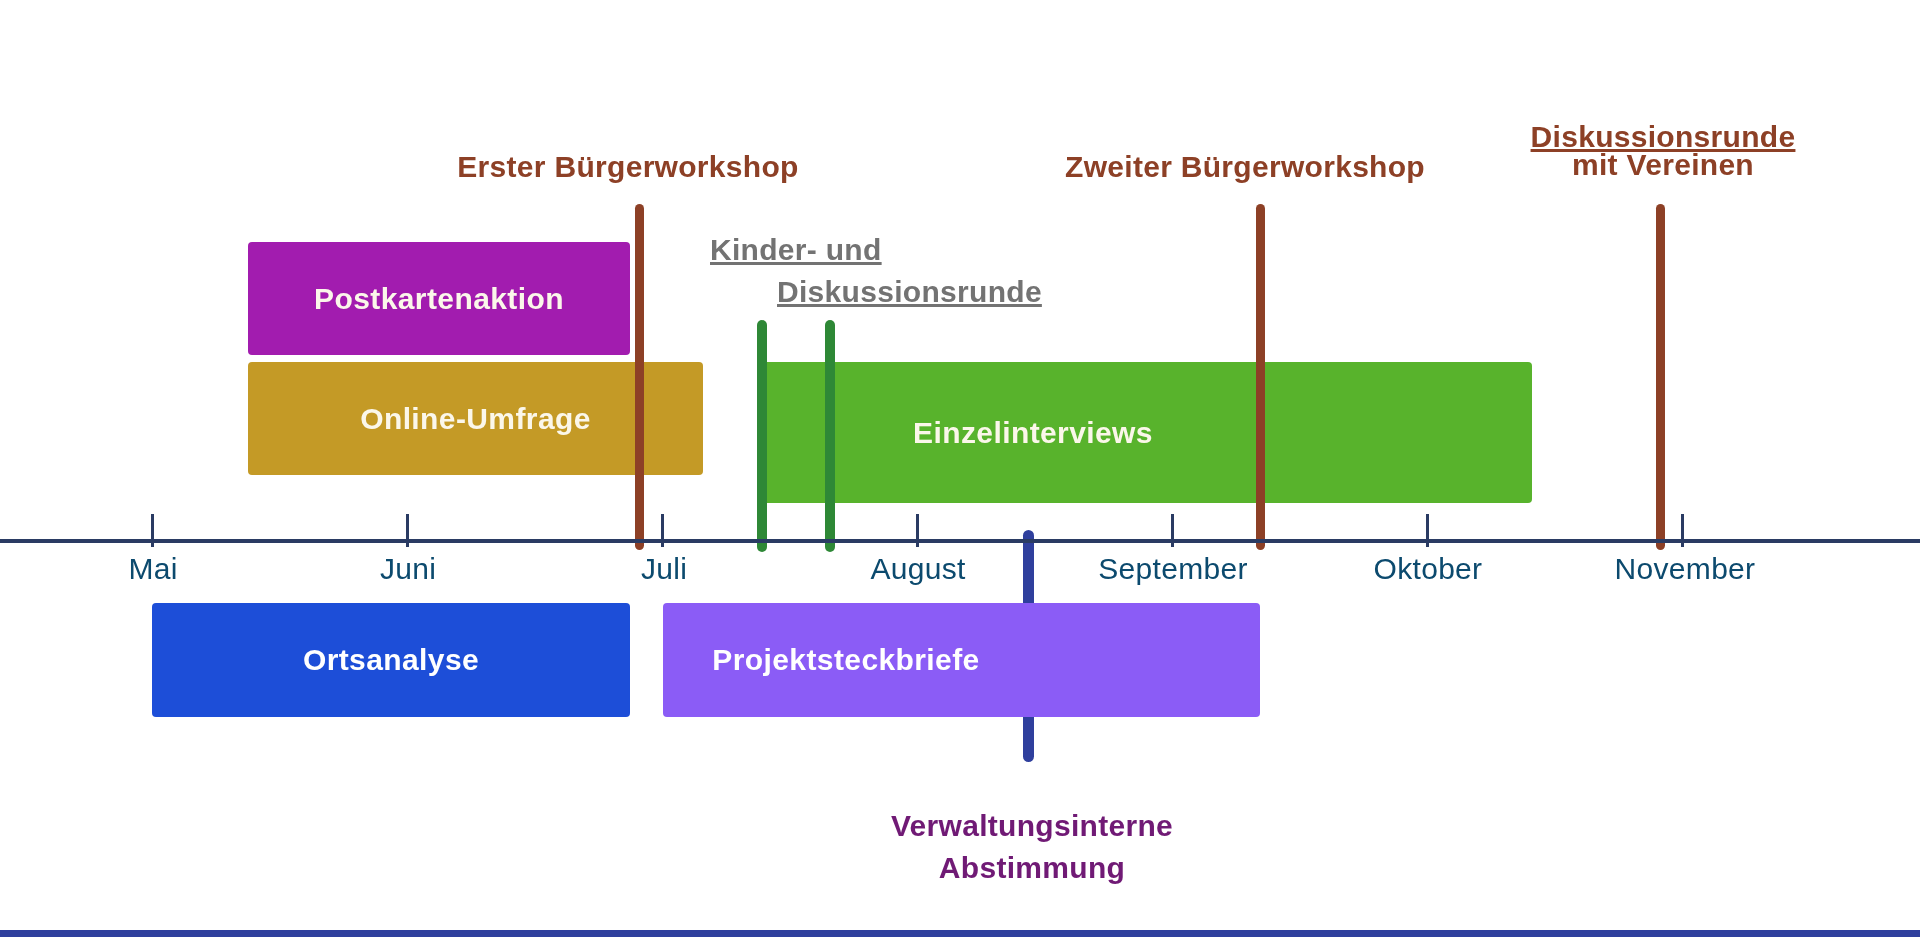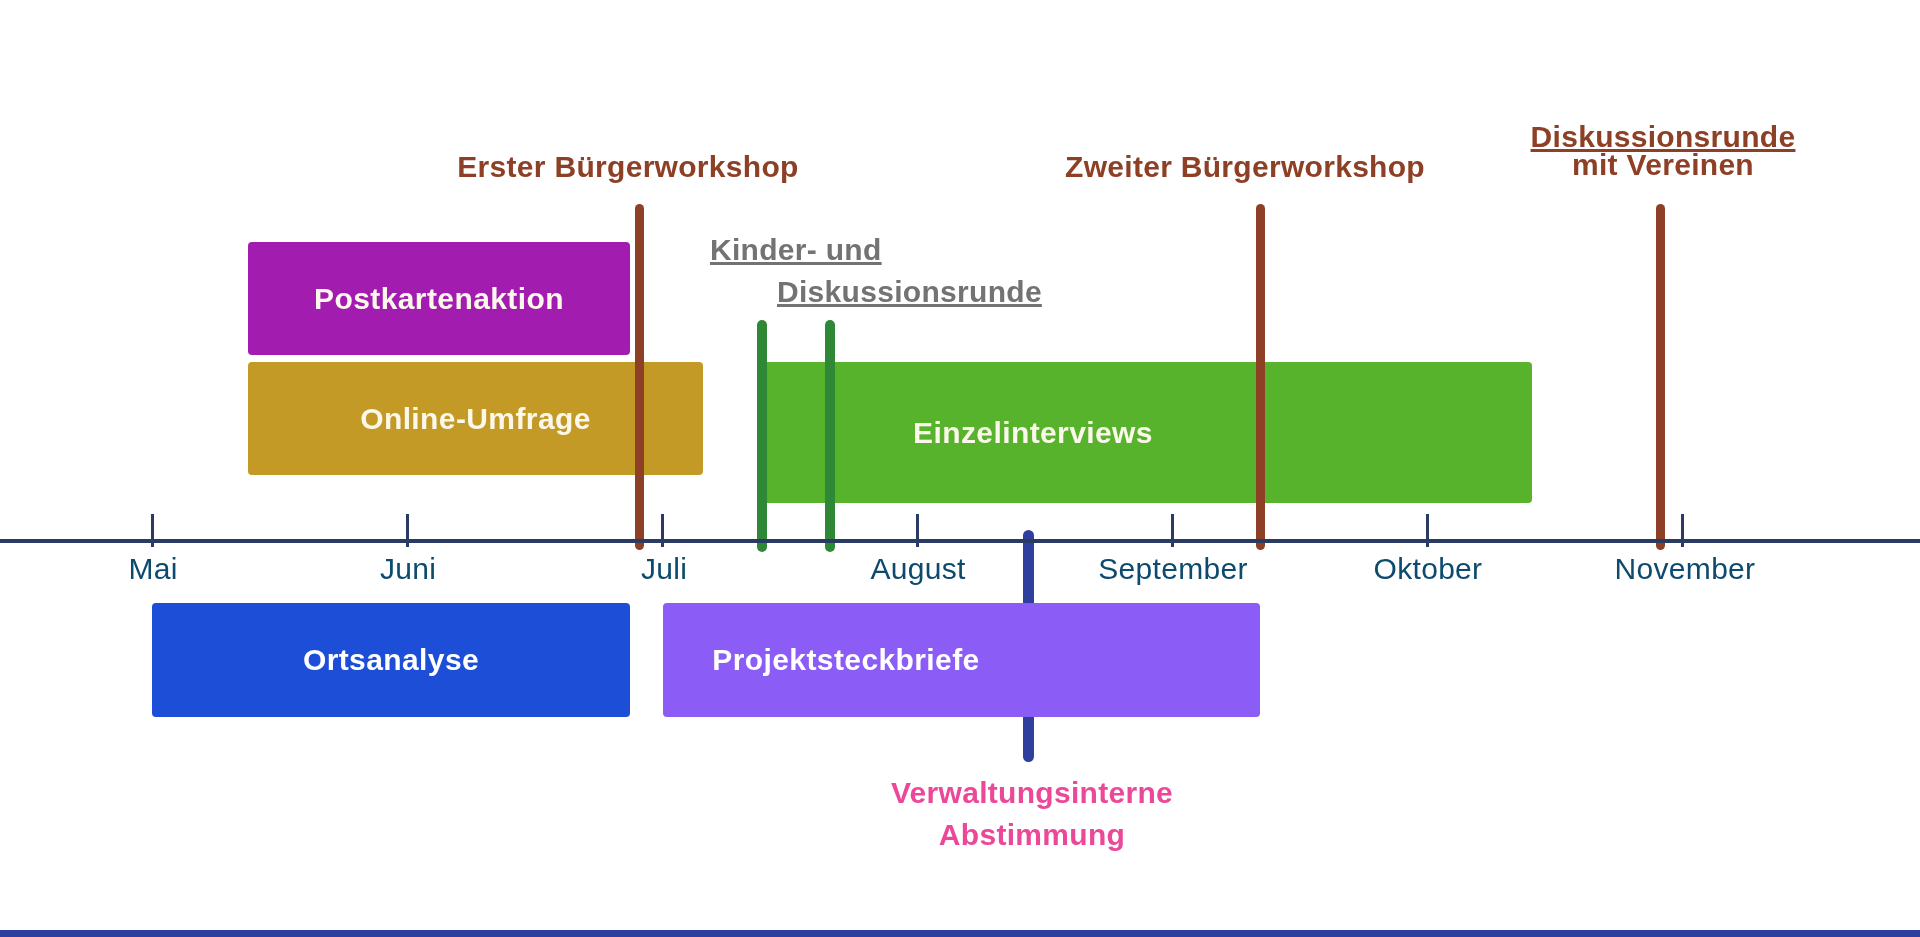--- a/index.html
+++ b/index.html
@@ -34,21 +34,21 @@
   .l-diskussion{left:1656px;top:204px;width:9px;height:346px;background:#8D4026;}
   .l-kinder1{left:757px;top:320px;width:10px;height:232px;background:#2E8836;}
   .l-kinder2{left:825px;top:320px;width:10px;height:232px;background:#2E8836;}
   .l-verwaltung{left:1023px;top:530px;width:11px;height:232px;background:#2F3F9D;}
 
   
   .ann{position:absolute;white-space:nowrap;font-size:30px;font-weight:700;letter-spacing:.3px;}
   .ann.centered{transform:translateX(-50%);}
   .red{color:#8D4026;}
   .green{color:#737373;text-decoration:underline;}
-  .navy{color:#ec4899;}
+  .navy{color:#701a75;margin-top:33px;}
   .a-erster{left:628px;top:150px;}
   .a-zweiter{left:1245px;top:150px;}
   .a-disk1{left:1663px;top:120px;text-decoration:underline;}
   .a-disk2{left:1663px;top:148px;}
   .a-kinder1{left:710px;top:233px;}
   .a-kinder2{left:777px;top:275px;}
   .a-verw1{left:1032px;top:776px;}
   .a-verw2{left:1032px;top:818px;}
 
   

